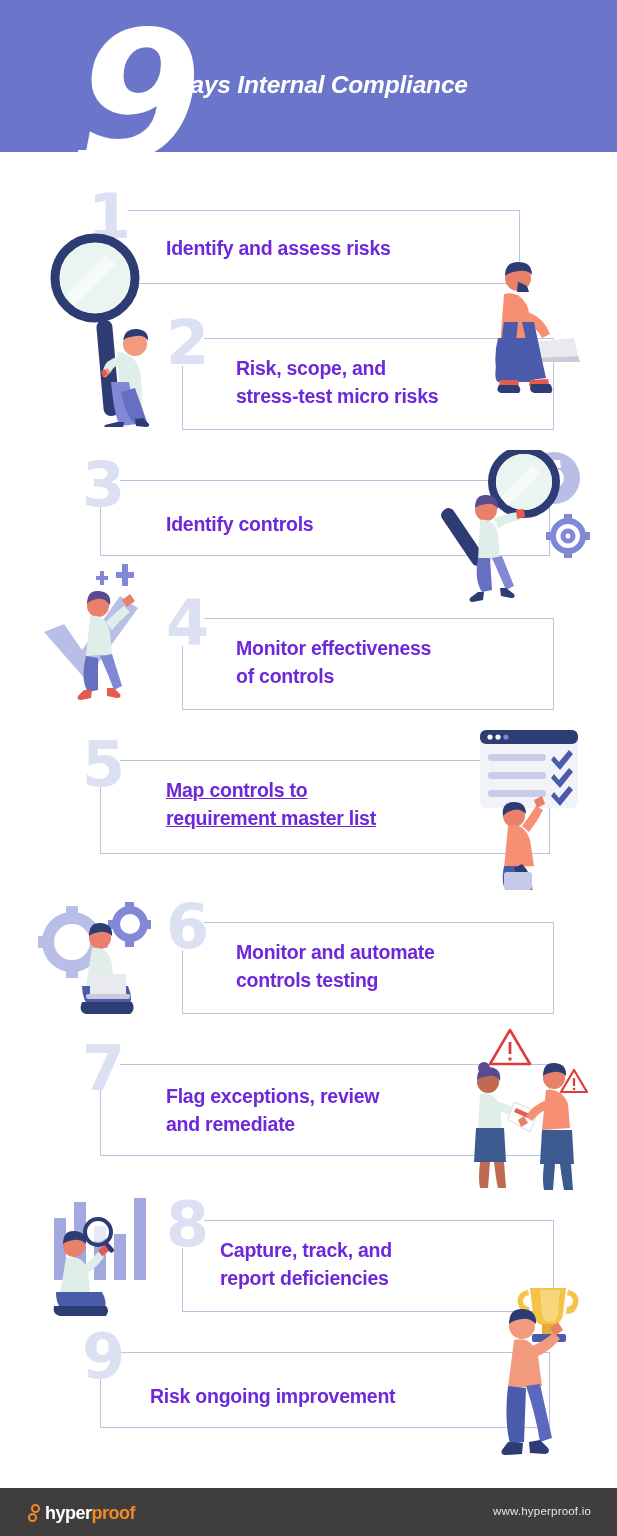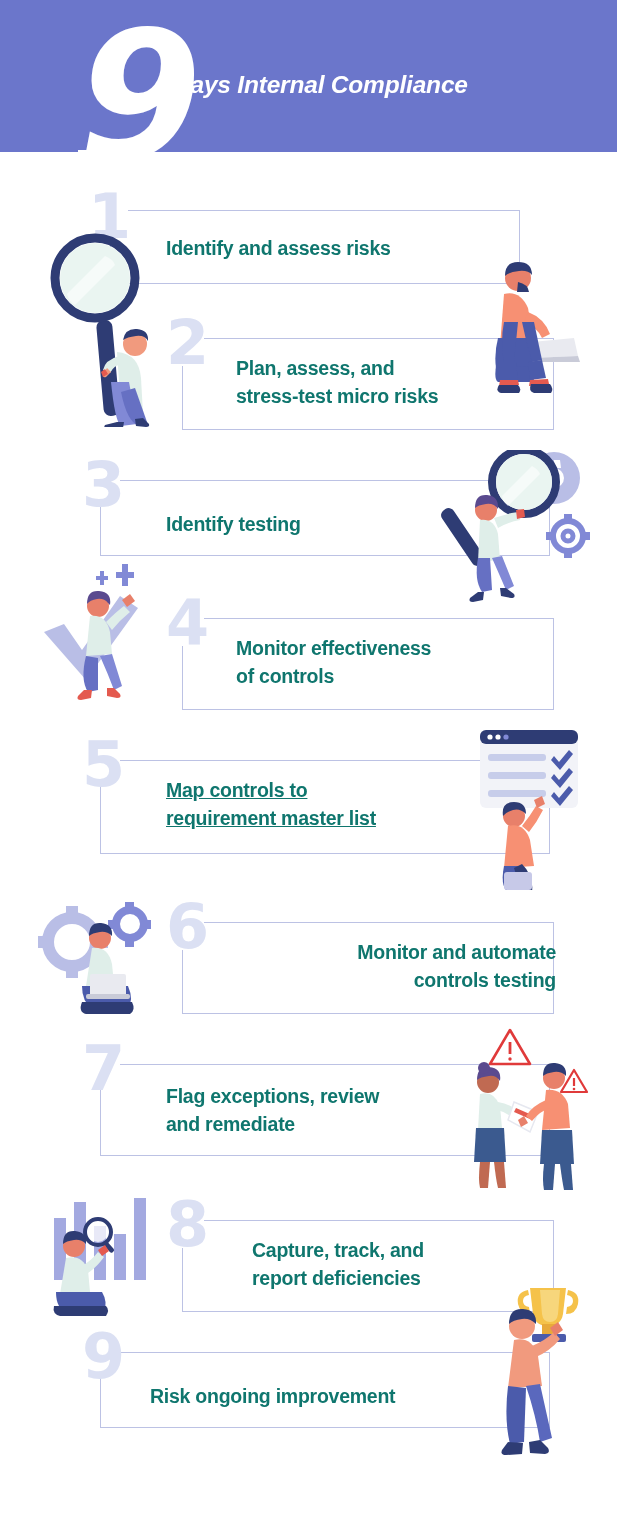--- a/index.html
+++ b/index.html
@@ -47,21 +47,21 @@
     font-weight:700;
     color:#dbe0f3;
     font-family:"DejaVu Sans",sans-serif;
     letter-spacing:-1px;
     z-index:3;
   }
   .step-label{
     position:absolute;
     font-size:19.5px;line-height:1.45;
     font-weight:700;
-    color:#0f766e;
+    color:#6d28d9;
     letter-spacing:-0.25px;
     z-index:4;
     white-space:pre-line;
   }
   
   .num-mask{
     position:absolute;background:#ffffff;z-index:2;
   }
 
   
@@ -153,40 +153,40 @@
         <path d="M48 70 q16 6 22 22 l-8 4 q-6 -12 -18 -16z" fill="#f79073"></path>
         <path d="M52 100 l42 -4 4 18 -46 2z" fill="#e9eaf0"></path>
         <path d="M52 116 l46 -2 2 6 -48 0z" fill="#c9cbd8"></path>
       </svg>
     </div>
 
     <div class="step">
       <div class="step-box" style="left:182px;top:186px;width:372px;height:92px;"></div>
       <div class="num-mask" style="left:160px;top:162px;width:44px;height:52px;"></div>
       <div class="step-num" style="left:166px;top:160px;">2</div>
-      <div class="step-label" style="left:236px;top:202px;width:320px;">Plan, assess, and
+      <div class="step-label" style="left:236px;top:202px;width:320px;">Risk, scope, and
 stress-test micro risks</div>
 
       <svg class="art" style="left:494px;top:170px;width:70px;height:85px;" viewBox="0 0 70 85">
         <path d="M10 0 q-4 20 0 40 l10 0 4 -40z" fill="#4b5bab"></path>
         <path d="M28 0 q4 20 10 40 l10 -2 -8 -38z" fill="#4b5bab"></path>
         <path d="M8 40 l14 0 2 18 -16 0z" fill="#4b5bab"></path>
         <path d="M34 40 l14 -2 4 18 -16 2z" fill="#4b5bab"></path>
         <path d="M6 58 l18 0 1 5 -20 1z" fill="#e45a4f"></path>
         <path d="M36 58 l18 -1 1 5 -20 2z" fill="#e45a4f"></path>
         <path d="M5 63 q-4 6 2 8 h18 q3 -4 -1 -8z" fill="#2e3c74"></path>
         <path d="M37 62 q-3 7 3 9 h17 q3 -4 -1 -9z" fill="#2e3c74"></path>
       </svg>
     </div>
 
     <div class="step">
       <div class="step-box" style="left:100px;top:328px;width:450px;height:76px;"></div>
       <div class="num-mask" style="left:76px;top:304px;width:44px;height:50px;"></div>
       <div class="step-num" style="left:82px;top:302px;">3</div>
-      <div class="step-label" style="left:166px;top:358px;width:320px;">Identify testing</div>
+      <div class="step-label" style="left:166px;top:358px;width:320px;">Identify controls</div>
 
       <svg class="art" style="left:432px;top:298px;width:160px;height:160px;" viewBox="0 0 160 160">
 
         <g fill="#b9bee6">
           <path d="M122 28 m-26 0 a26 26 0 1 0 52 0 a26 26 0 1 0 -52 0z
                    M122 10 l6 0 1 8 -8 0z M122 46 l6 0 1 -8 -8 0z
                    M104 28 l0 -6 8 -1 0 8z M140 28 l0 -6 -8 -1 0 8z"></path>
           <circle cx="122" cy="28" r="10" fill="#ffffff"></circle>
         </g>
         <g>
@@ -270,21 +270,21 @@
         <path d="M26 136 q-4 20 4 26 l12 -4 -2 -22z" fill="#4b5bab"></path>
         <path d="M44 134 q12 12 10 28 l-10 2 -8 -26z" fill="#2e3c74"></path>
         <rect x="26" y="142" width="28" height="18" rx="3" fill="#c7c9e8"></rect>
       </svg>
     </div>
 
     <div class="step">
       <div class="step-box" style="left:182px;top:770px;width:372px;height:92px;"></div>
       <div class="num-mask" style="left:160px;top:746px;width:44px;height:52px;"></div>
       <div class="step-num" style="left:166px;top:744px;">6</div>
-      <div class="step-label" style="left:236px;top:786px;width:320px;text-align:right;">Monitor and automate
+      <div class="step-label" style="left:236px;top:786px;width:320px;">Monitor and automate
 controls testing</div>
 
       <svg class="art" style="left:38px;top:742px;width:130px;height:140px;" viewBox="0 0 130 140">
 
         <g>
           <circle cx="34" cy="48" r="24" fill="none" stroke="#b9bee6" stroke-width="12"></circle>
           <rect x="28" y="12" width="12" height="12" fill="#b9bee6"></rect>
           <rect x="28" y="72" width="12" height="12" fill="#b9bee6"></rect>
           <rect x="-2" y="42" width="12" height="12" fill="#b9bee6"></rect>
           <rect x="58" y="42" width="12" height="12" fill="#b9bee6"></rect>
@@ -343,21 +343,21 @@
         <path d="M98 138 q2 16 4 26 l9 0 -2 -26z" fill="#3b5a8f"></path>
         <path d="M84 74 q-14 6 -20 16 l6 5 q8 -10 18 -13z" fill="#f79073"></path>
         <path d="M62 90 l-6 4 3 7 7 -4z" fill="#e8806a"></path>
       </svg>
     </div>
 
     <div class="step">
       <div class="step-box" style="left:182px;top:1068px;width:372px;height:92px;"></div>
       <div class="num-mask" style="left:160px;top:1044px;width:44px;height:52px;"></div>
       <div class="step-num" style="left:166px;top:1042px;">8</div>
-      <div class="step-label" style="left:252px;top:1084px;width:320px;">Capture, track, and
+      <div class="step-label" style="left:220px;top:1084px;width:320px;">Capture, track, and
 report deficiencies</div>
 
       <svg class="art" style="left:40px;top:1036px;width:130px;height:130px;" viewBox="0 0 130 130">
 
         <rect x="14" y="30" width="12" height="62" fill="#a3a9e0"></rect>
         <rect x="34" y="14" width="12" height="78" fill="#a3a9e0"></rect>
         <rect x="54" y="38" width="12" height="54" fill="#a3a9e0"></rect>
         <rect x="74" y="46" width="12" height="46" fill="#a3a9e0"></rect>
         <rect x="94" y="10" width="12" height="82" fill="#a3a9e0"></rect>
 
@@ -397,14 +397,26 @@
         <path d="M72 60 l8 -6 5 8 -8 6z" fill="#e8806a"></path>
         <path d="M30 118 q-4 34 2 58 l14 -2 2 -54z" fill="#4b5bab"></path>
         <path d="M48 118 q10 30 14 56 l12 -4 -12 -54z" fill="#5a68bd"></path>
         <path d="M30 174 l-6 8 q-2 5 4 5 l16 -1 1 -11z" fill="#2e3c74"></path>
         <path d="M62 172 l8 8 q3 5 -3 6 l-15 -1 -1 -11z" fill="#2e3c74"></path>
       </svg>
     </div>
 
   </div>
 
+  <div class="footer">
+    <div class="logo">
+      <span class="logo-mark">
+        <span class="c1"></span>
+          <span class="c2"></span>
+      </span>
+      <span class="logo-text">
+        <span class="w">hyper</span><span class="o">proof</span>
+      </span>
+    </div>
+    <div class="footer-url">www.hyperproof.io</div>
+  </div>
 
 </div>
 
 </body></html>

